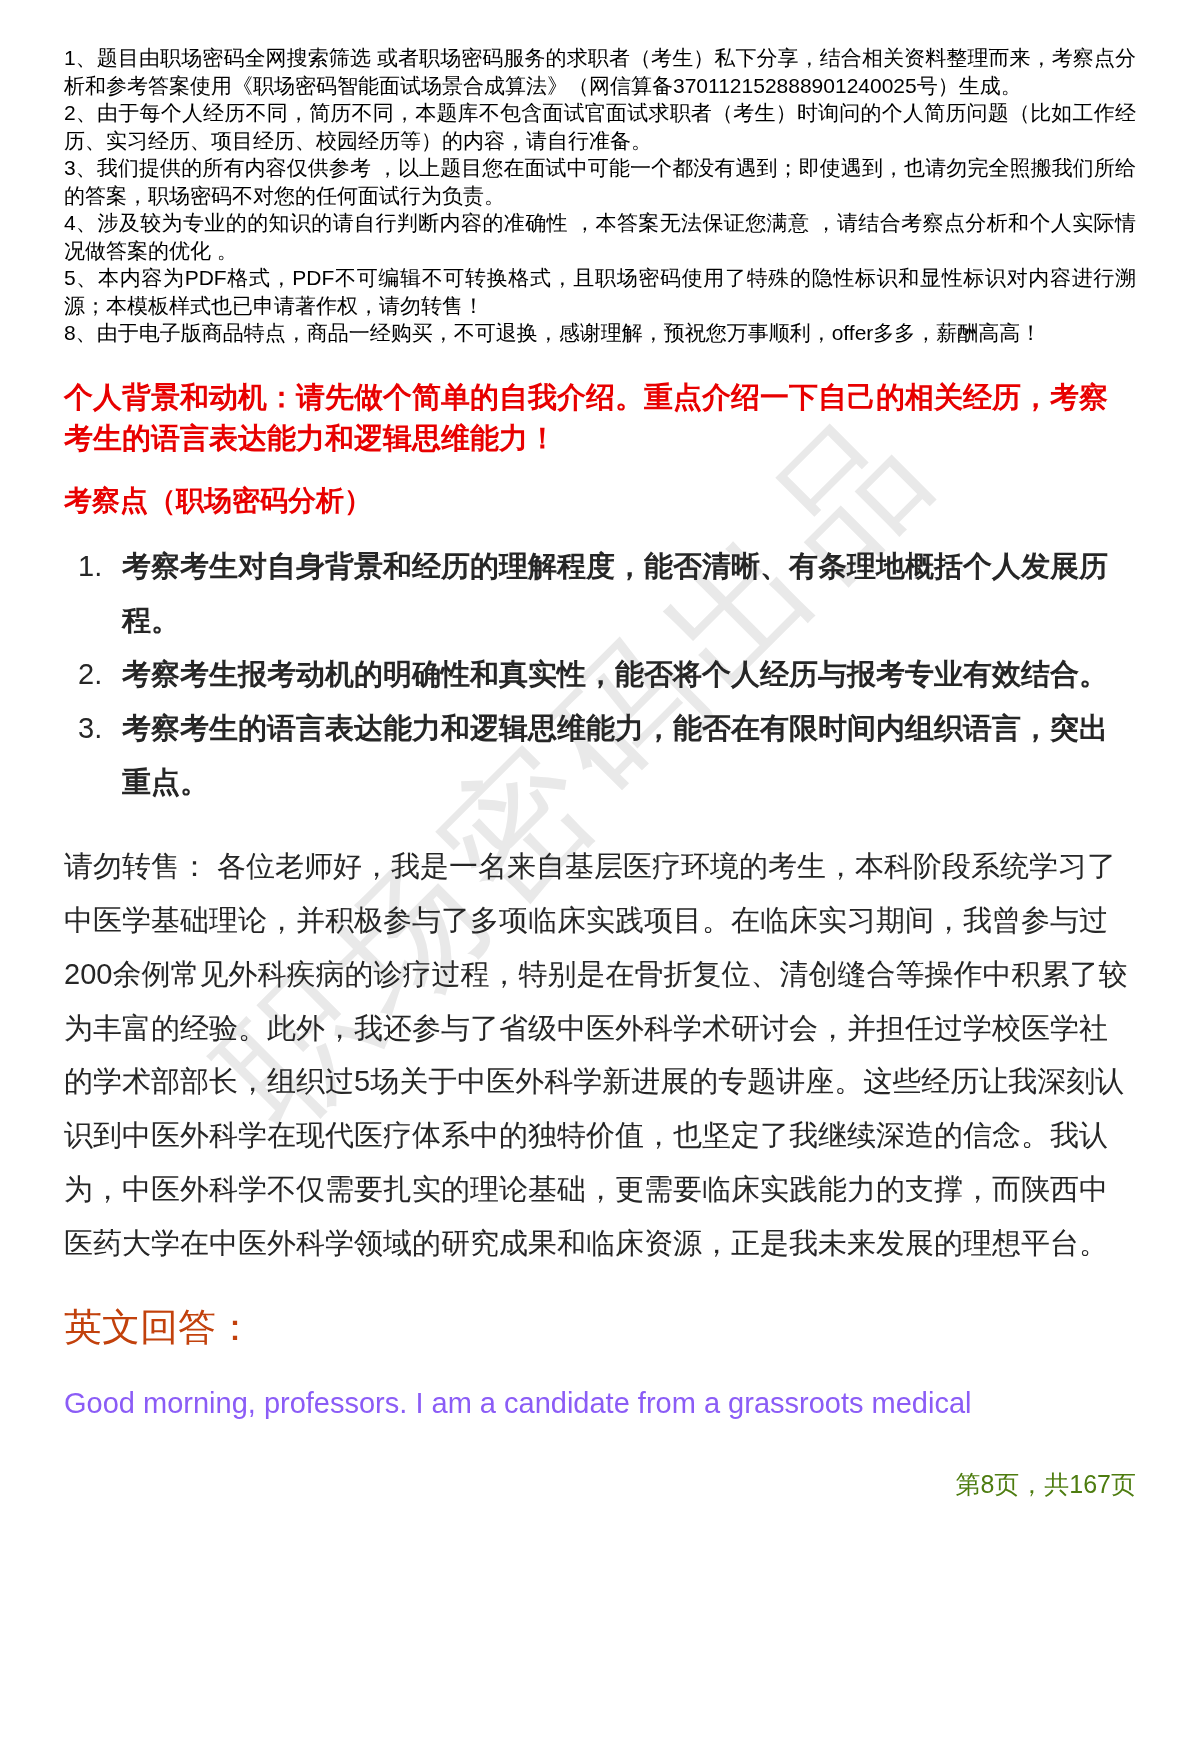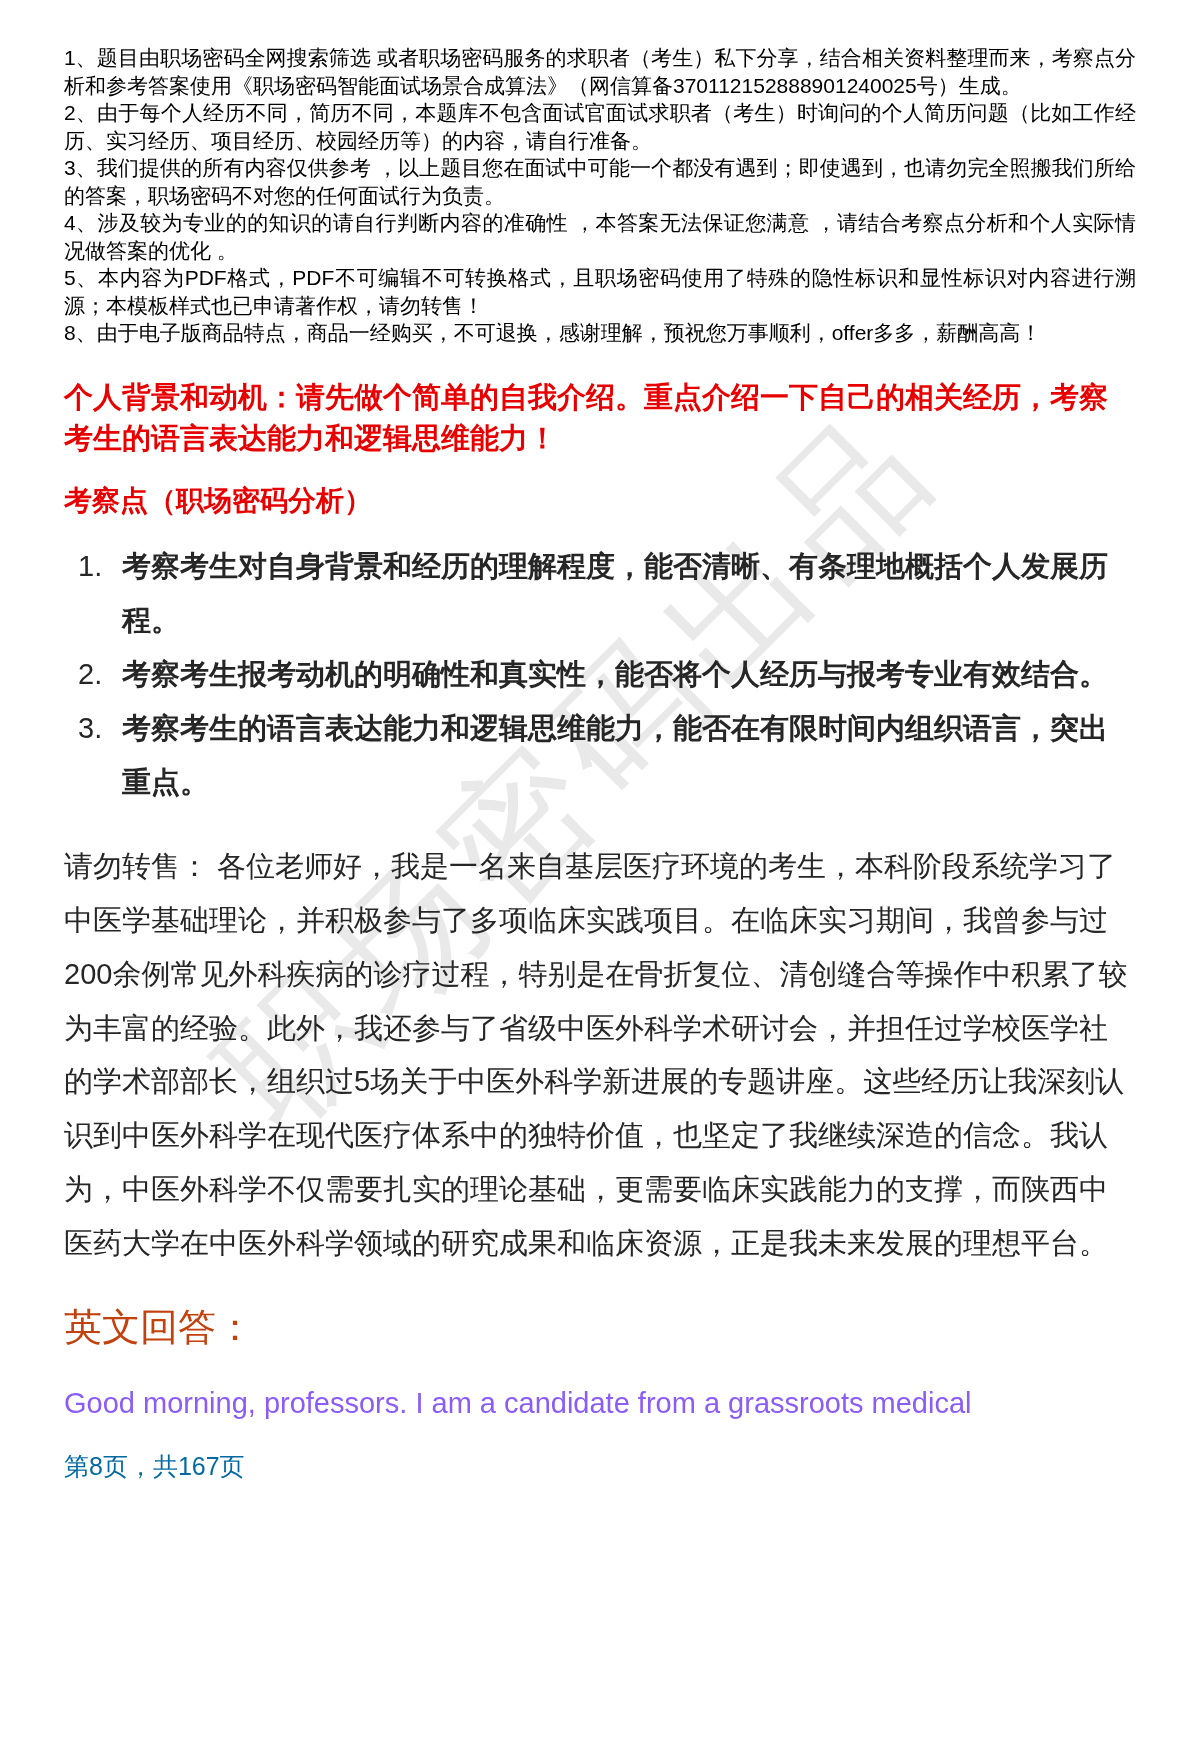--- a/index.html
+++ b/index.html
@@ -74,24 +74,24 @@
     line-height: 1.5;
     color: #c2410c;
   }
   .answer-en {
     margin: 26px 0 0 0;
     font-size: 29px;
     line-height: 1.5;
     color: #8b5cf6;
   }
   .footer {
-    margin-top: 24px;
-    text-align: left;
+    margin-top: 42px;
+    text-align: right;
     font-size: 25px;
-    color: #0369a1;
+    color: #4d7c0f;
   }
 </style>
 </head>
 <body>
 
 <div class="page">
 
   <div class="watermark">职场密码出品</div>
 
   <div class="content">

